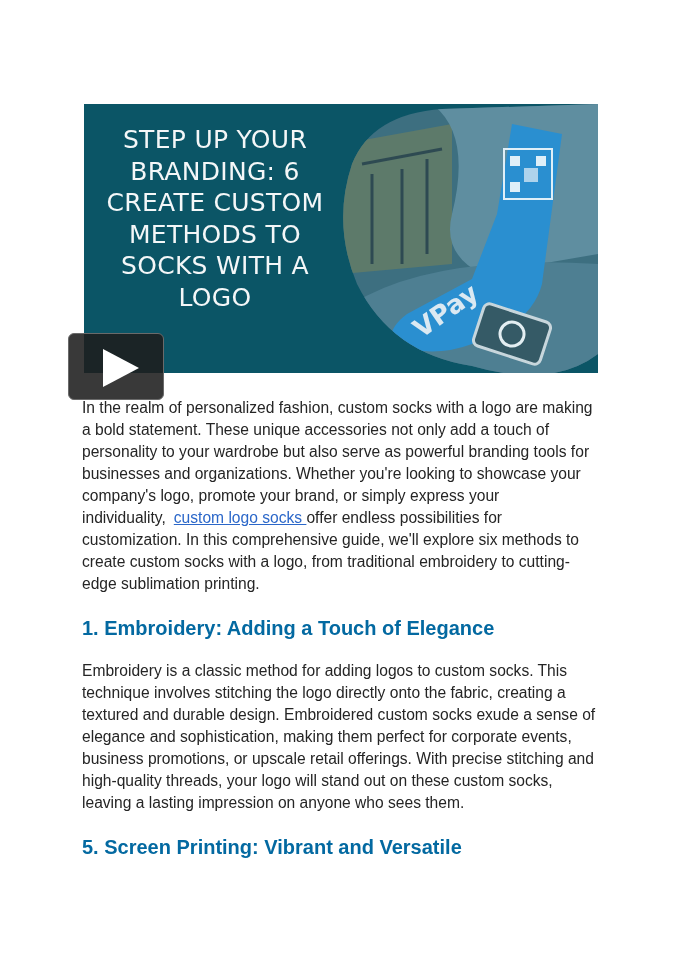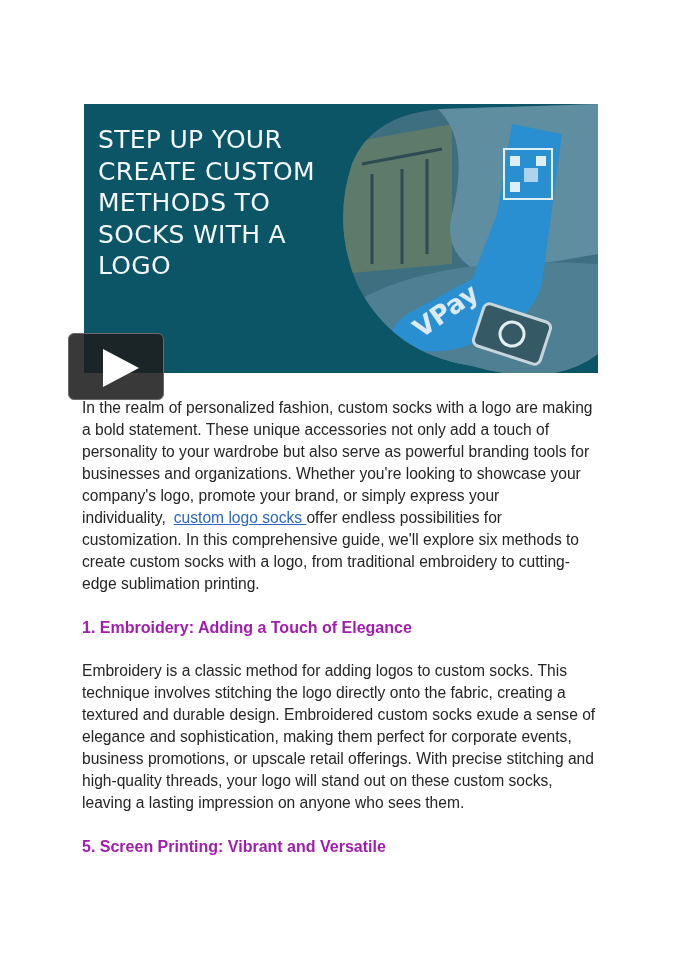--- a/index.html
+++ b/index.html
@@ -1,42 +1,43 @@
 <!DOCTYPE html>
 <html><head>
 <meta charset="utf-8">
 <style>
   html, body { margin: 0; padding: 0; background: #ffffff; }
   body { width: 679px; height: 960px; position: relative; overflow: hidden;
          font-family: "Liberation Sans", "DejaVu Sans", sans-serif; color: #222222; }
   .banner { position: absolute; left: 84px; top: 104px; width: 514px; height: 269px;
             background: #0b5566; overflow: hidden; }
   .banner-title { position: absolute; left: 14px; top: 20px; width: 234px;
-                  text-align: left; color: #f4f7f8; font-size: 25px; line-height: 31.5px;
+                  text-align: center; color: #f4f7f8; font-size: 25px; line-height: 31.5px;
                   letter-spacing: 0.3px; font-family: "DejaVu Sans", sans-serif; }
   .photo { position: absolute; left: 248px; top: 0px; width: 266px; height: 269px; }
   .play-btn { position: absolute; left: 68px; top: 333px; width: 96px; height: 67px;
               background: rgba(30,30,30,0.88); border-radius: 6px; border: 1px solid #6a6a6a;
               box-sizing: border-box; }
   .play-btn .tri { position: absolute; left: 34px; top: 15px; width: 0; height: 0;
                    border-top: 19px solid transparent; border-bottom: 19px solid transparent;
                    border-left: 36px solid #ffffff; }
   .content { position: absolute; left: 82px; top: 397px; width: 515px; font-size: 15.6px;
              line-height: 22px; color: #252525; }
   .content p { margin: 0; }
-  .content h2 { margin: 0; font-size: 16px; line-height: 22px; font-weight: bold; color: #a21caf; }
+  .content h2 { margin: 0; font-size: 20px; line-height: 22px; font-weight: bold; color: #0369a1; }
   .gap { height: 21.5px; }
   a.link { color: #2b67c9; text-decoration: underline; margin-left: 8px; }
 </style>
 </head>
 <body>
 
 <div class="banner">
   <div class="banner-title">
     <div>STEP UP YOUR</div>
+    <div>BRANDING: 6</div>
     <div>CREATE CUSTOM</div>
     <div>METHODS TO</div>
     <div>SOCKS WITH A</div>
     <div>LOGO</div>
   </div>
   <svg class="photo" viewBox="0 0 266 269">
     <defs>
       <clipPath id="blob">
           <path d="M20 60 Q40 10 110 5 L266 0 L266 250 Q220 285 140 262 Q60 250 25 180 Q0 120 20 60 Z"></path>
         </clipPath>

